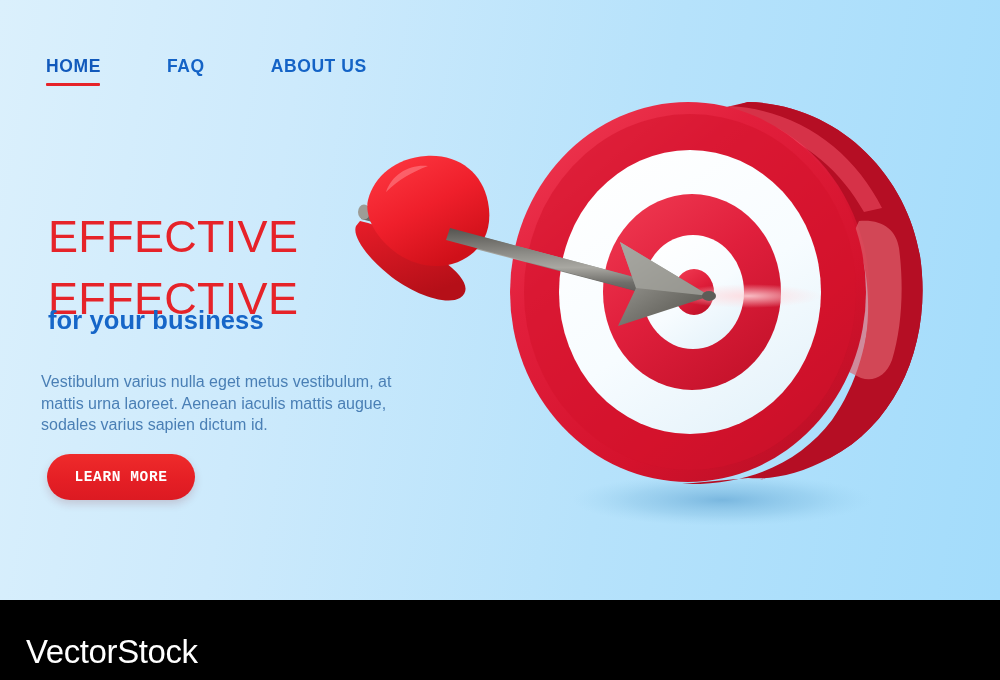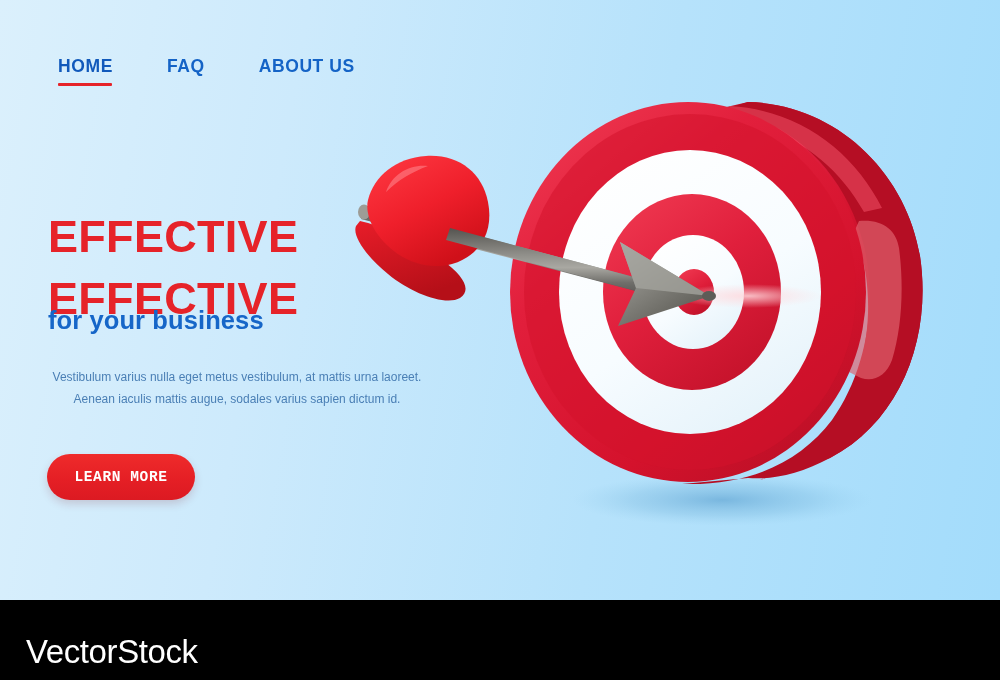--- a/index.html
+++ b/index.html
@@ -25,25 +25,25 @@
     top: 0;
     width: 1000px;
     height: 600px;
     background: linear-gradient(100deg, #dbf0fc 0%, #cdeafc 28%, #b6e2fb 62%, #a3dcfb 100%);
     overflow: hidden;
   }
 
   
   .nav {
     position: absolute;
-    left: 58px;
+    left: 46px;
     top: 56px;
     display: flex;
     align-items: flex-start;
-    gap: 4px;
+    gap: 16px;
   }
   .nav-item {
     position: relative;
     font-size: 17.5px;
     font-weight: bold;
     letter-spacing: 0.6px;
     color: #1463c6;
     padding: 0 0 9px 0;
     margin-right: 50px;
     cursor: pointer;
@@ -63,44 +63,43 @@
 
   
   .headline {
     position: absolute;
     left: 48px;
     top: 176px;
     width: 420px;
     color: #e62329;
     font-size: 45px;
     line-height: 62px;
-    font-weight: bold;
+    font-weight: normal;
     letter-spacing: 0.3px;
   }
   .headline-line { display: block; }
 
   .subhead {
     position: absolute;
     left: 48px;
     top: 306px;
     color: #1666c8;
     font-size: 25.5px;
     font-weight: bold;
     letter-spacing: 0.1px;
   }
 
   .body-copy {
     position: absolute;
     left: 41px;
     top: 355px;
     width: 392px;
     color: #4a7fb5;
-    font-size: 12px;
+    font-size: 16px;
     line-height: 21.5px;
-    text-align: center;
   }
 
   
   .cta {
     position: absolute;
     left: 47px;
     top: 454px;
     width: 148px;
     height: 46px;
     border: none;

